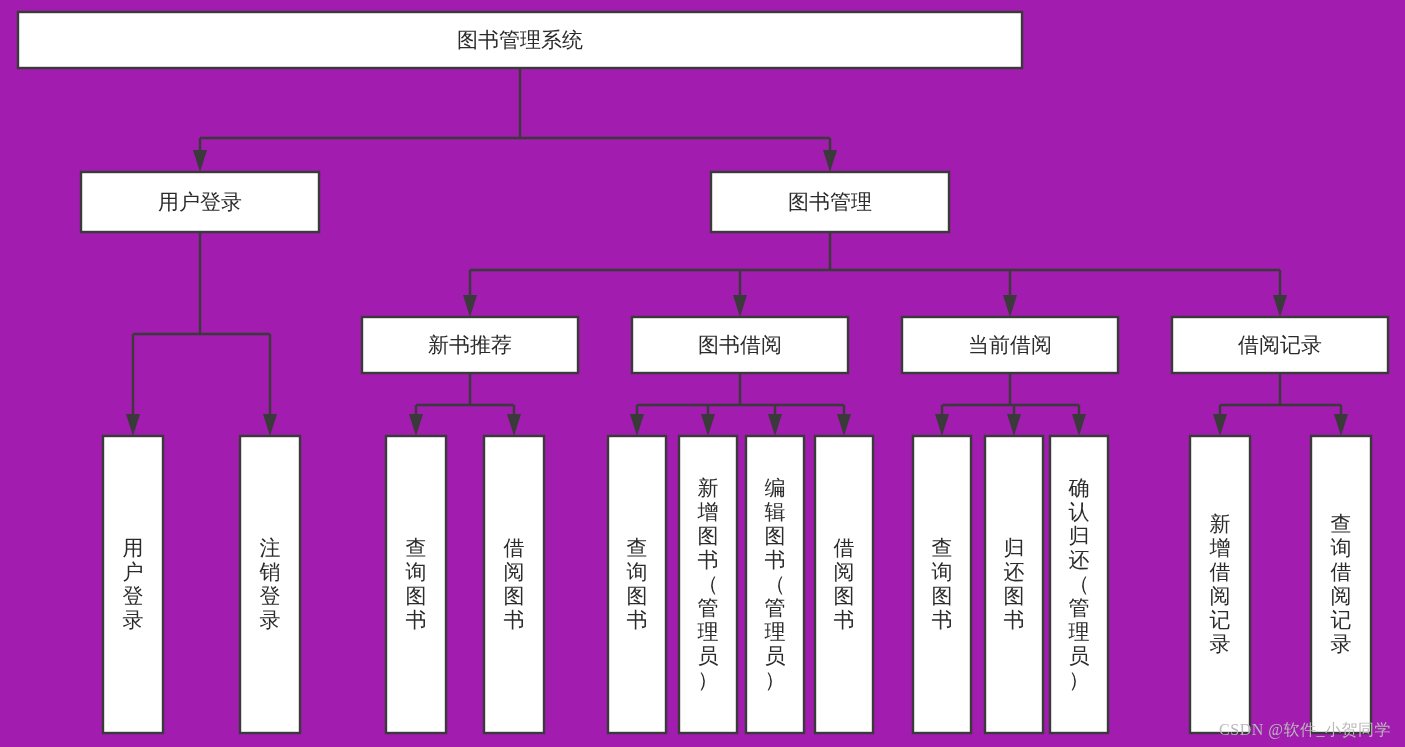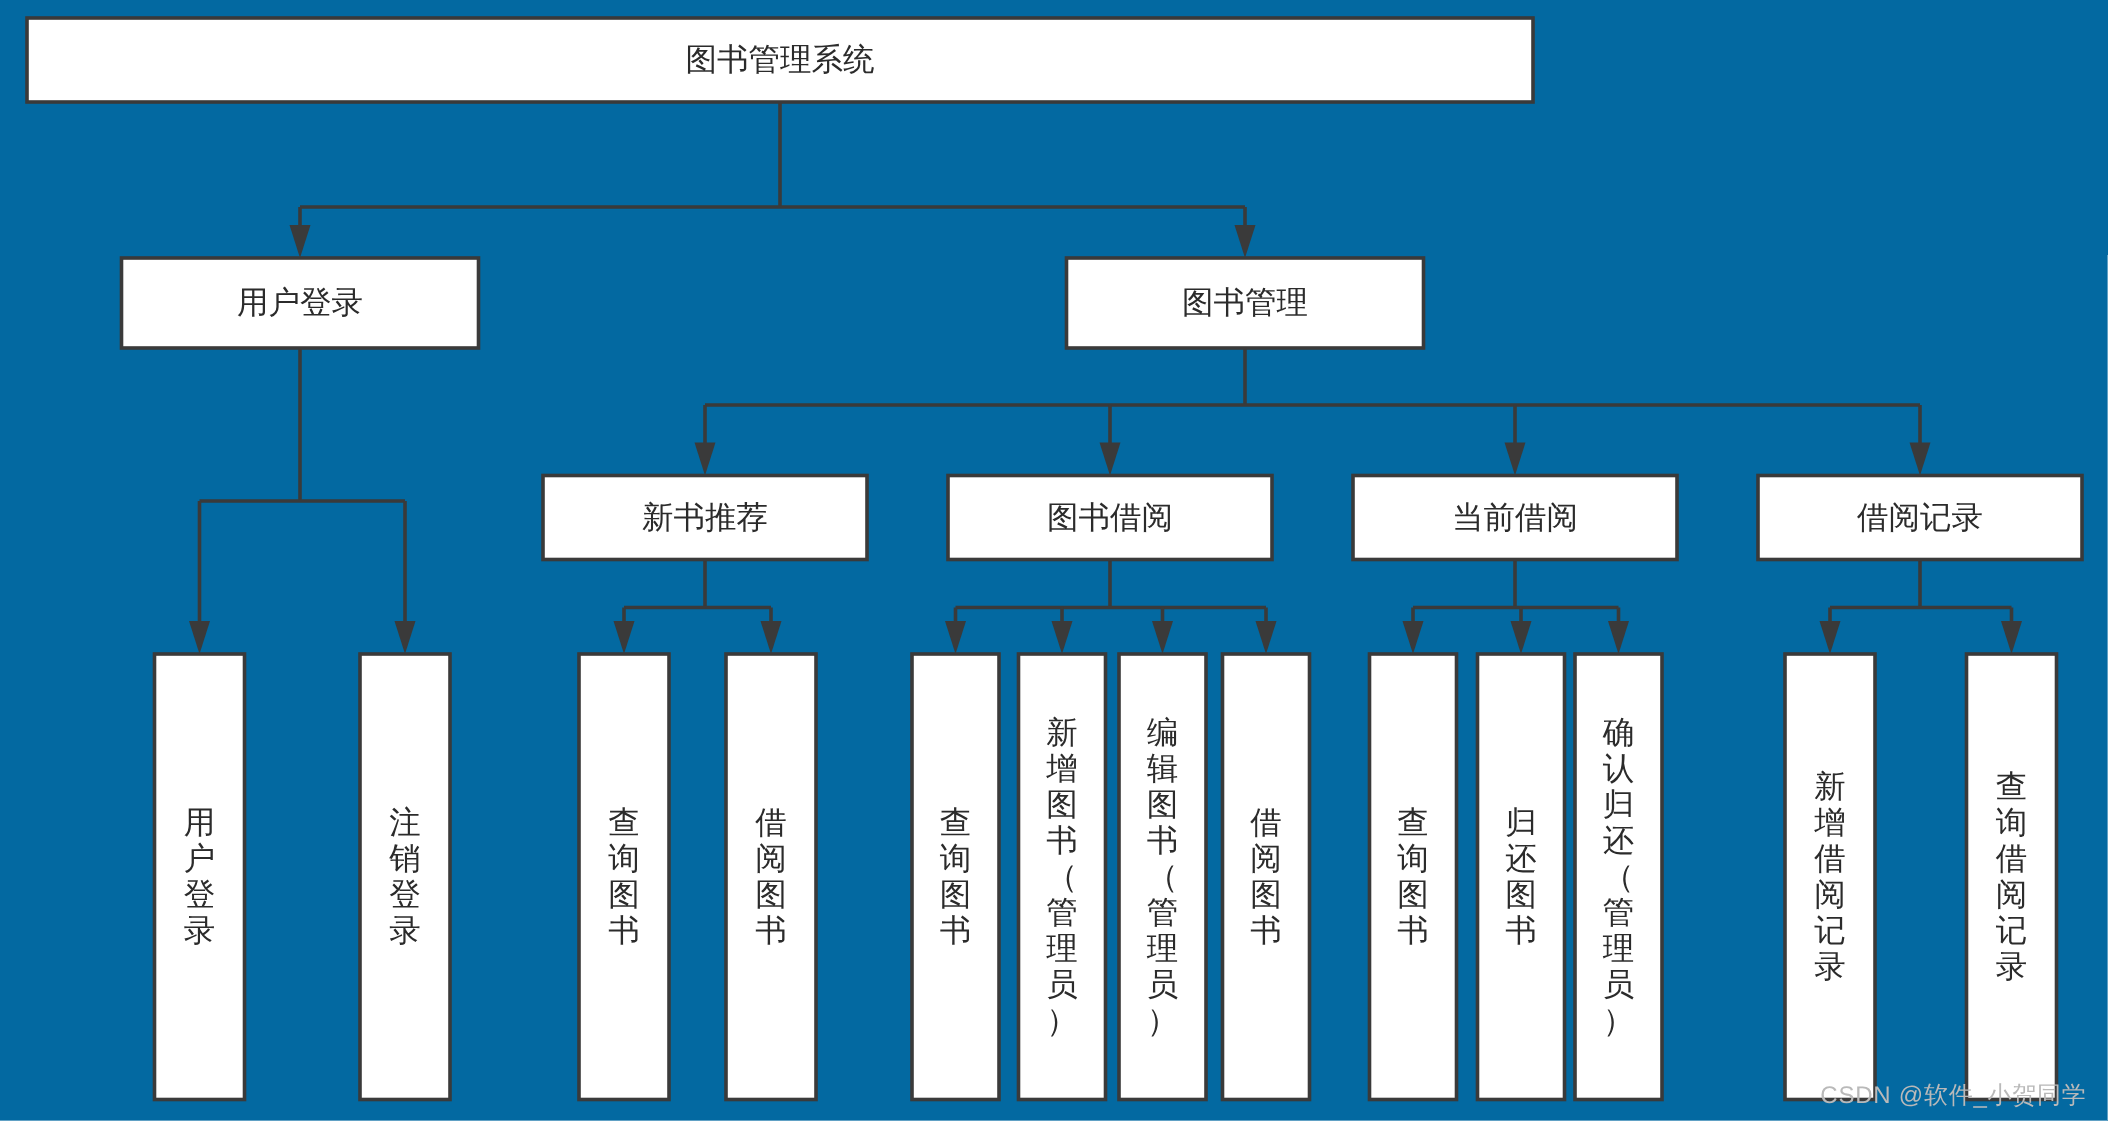--- a/index.html
+++ b/index.html
@@ -10,21 +10,21 @@
   body {
     width: 1405px;
     height: 747px;
     font-family: "DejaVu Sans", "Liberation Sans", sans-serif;
     overflow: hidden;
   }
   #diagram-root {
     position: relative;
     width: 1405px;
     height: 747px;
-    background: #0369a1;
+    background: #a21caf;
   }
   svg#tree-svg {
     position: absolute;
     left: 0;
     top: 0;
     width: 1405px;
     height: 747px;
     display: block;
   }
   .node-box {
@@ -52,21 +52,21 @@
     stroke-linecap: butt;
   }
   .arrow-head {
     fill: #3a3a3a;
     stroke: none;
   }
   .watermark {
     position: absolute;
     right: 14px;
     bottom: 6px;
-    font-family: Liberation Sans, sans-serif;
+    font-family: Liberation Serif, serif;
     font-size: 16px;
     color: #b9b9b9;
     letter-spacing: 0.5px;
     white-space: nowrap;
     user-select: none;
   }
 </style>
 </head>
 <body>
 

